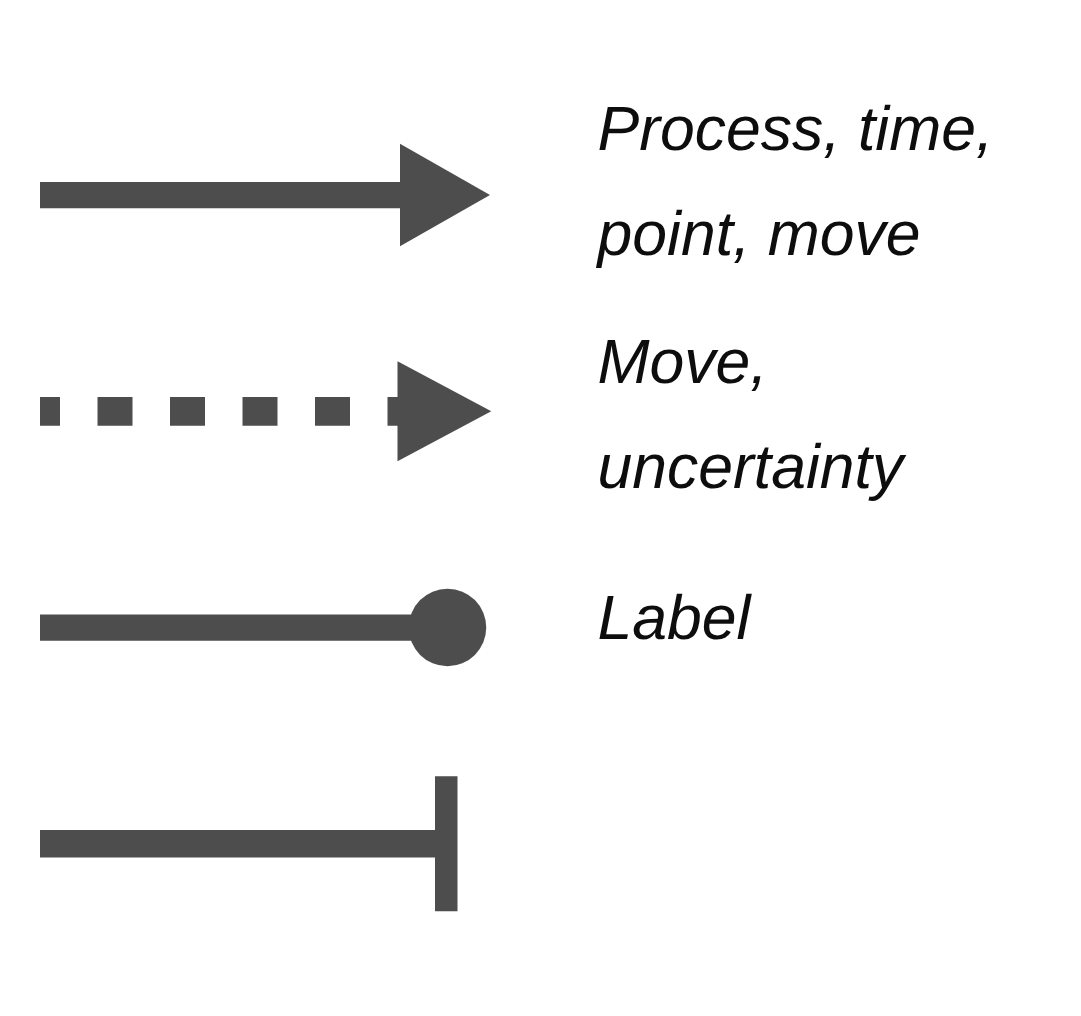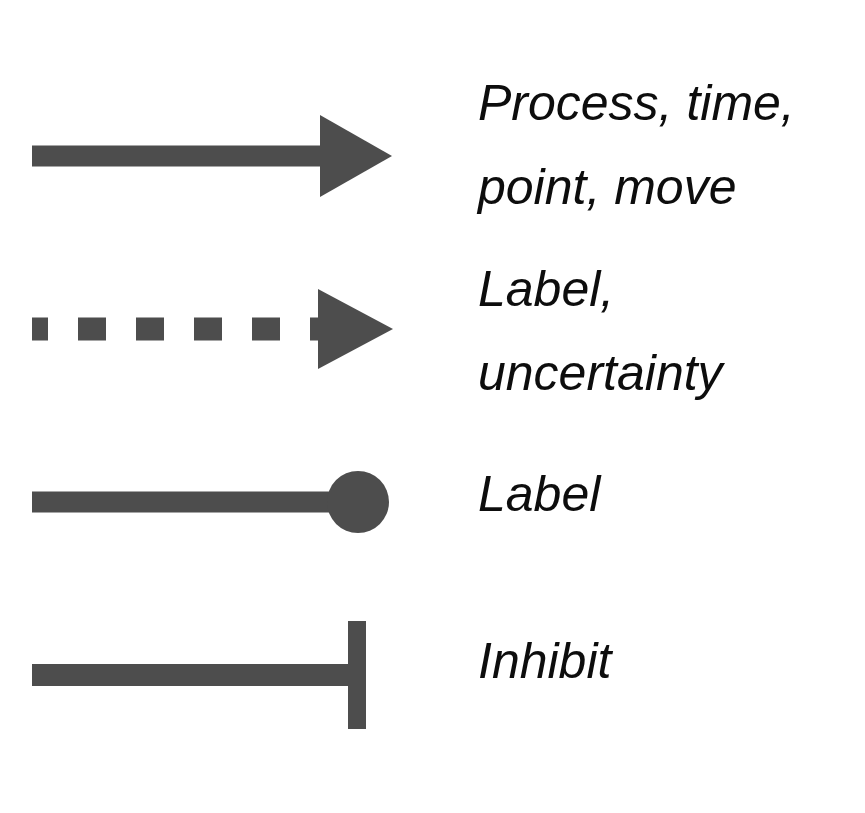--- a/index.html
+++ b/index.html
@@ -67,32 +67,31 @@
   </div>
   <div class="label lbl-row1">Process, time,
 point, move</div>
 
   <div class="symbol sym-row2">
     <svg width="365" height="90" viewBox="0 0 365 90" aria-hidden="true">
       <line class="stroke" x1="2" y1="45" x2="298" y2="45" stroke-width="23" stroke-dasharray="28 30" stroke-dashoffset="12"></line>
       <polygon class="fill" points="288,5 288,85 363,45"></polygon>
     </svg>
   </div>
-  <div class="label lbl-row2">Label,
+  <div class="label lbl-row2">Move,
 uncertainty</div>
 
   <div class="symbol sym-row3">
     <svg width="365" height="90" viewBox="0 0 365 90" aria-hidden="true">
       <line class="stroke" x1="2" y1="45" x2="312" y2="45" stroke-width="21"></line>
       <circle class="fill" cx="328" cy="45" r="31"></circle>
     </svg>
   </div>
   <div class="label lbl-row3">Label</div>
 
   <div class="symbol sym-row4">
     <svg width="365" height="110" viewBox="0 0 365 110" aria-hidden="true">
       <line class="stroke" x1="2" y1="55" x2="330" y2="55" stroke-width="22"></line>
       <rect class="fill" x="318" y="1" width="18" height="108"></rect>
     </svg>
   </div>
-  <div class="label lbl-row4">Inhibit</div>
 
 </div>
 
 </body></html>

